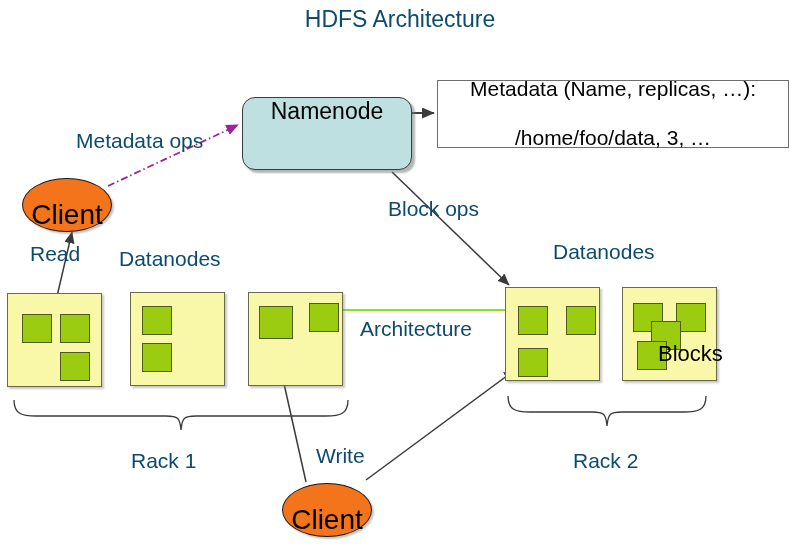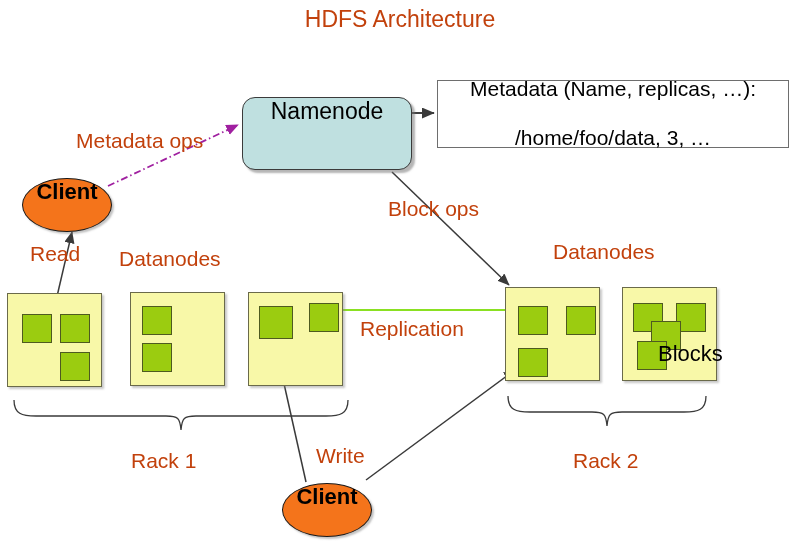--- a/index.html
+++ b/index.html
@@ -16,21 +16,21 @@
     font-family: "Liberation Sans", sans-serif;
   }
   #svg-layer {
     position: absolute;
     left: 0; top: 0;
     width: 800px;
     height: 553px;
   }
   .txt {
     position: absolute;
-    color: #c2410c;
+    color: #0c4a6e;
     white-space: nowrap;
     line-height: 1;
   }
   #title {
     left: 0;
     top: 8px;
     width: 800px;
     text-align: center;
     font-size: 23px;
     white-space: nowrap;
@@ -73,26 +73,25 @@
     line-height: 1.18;
     gap: 24px;
   }
   
   .client {
     position: absolute;
     background: #f4741b;
     border: 1px solid #1a1a1a;
     border-radius: 50%;
     display: flex;
-    align-items: flex-start;
+    align-items: flex-end;
     justify-content: center;
-    font-size: 22px;
+    font-size: 28px;
     color: #000;
     box-shadow: 2px 2px 2px rgba(120,120,120,0.45);
-    font-weight: bold;
   }
   #client-read {
     left: 22px;
     top: 178px;
     width: 88px;
     height: 52px;
   }
   #client-write {
     left: 282px;
     top: 483px;
@@ -173,21 +172,21 @@
   </div>
 
   <div class="txt lbl" style="left:76px; top:130px;">Metadata ops</div>
 
   <div class="txt lbl" style="left:388px; top:198px;">Block ops</div>
 
   <div class="txt lbl" style="left:30px; top:243px;">Read</div>
 
   <div class="txt lbl" style="left:316px; top:445px;">Write</div>
 
-  <div class="txt lbl" style="left:360px; top:318px;">Replication</div>
+  <div class="txt lbl" style="left:360px; top:318px;">Architecture</div>
 
   <div class="txt lbl" style="left:119px; top:248px;">Datanodes</div>
 
   <div class="txt lbl" style="left:553px; top:241px;">Datanodes</div>
 
   <div class="txt lbl" style="left:131px; top:450px;">Rack 1</div>
 
   <div class="txt lbl" style="left:573px; top:450px;">Rack 2</div>
 
   <div class="client" id="client-read">

